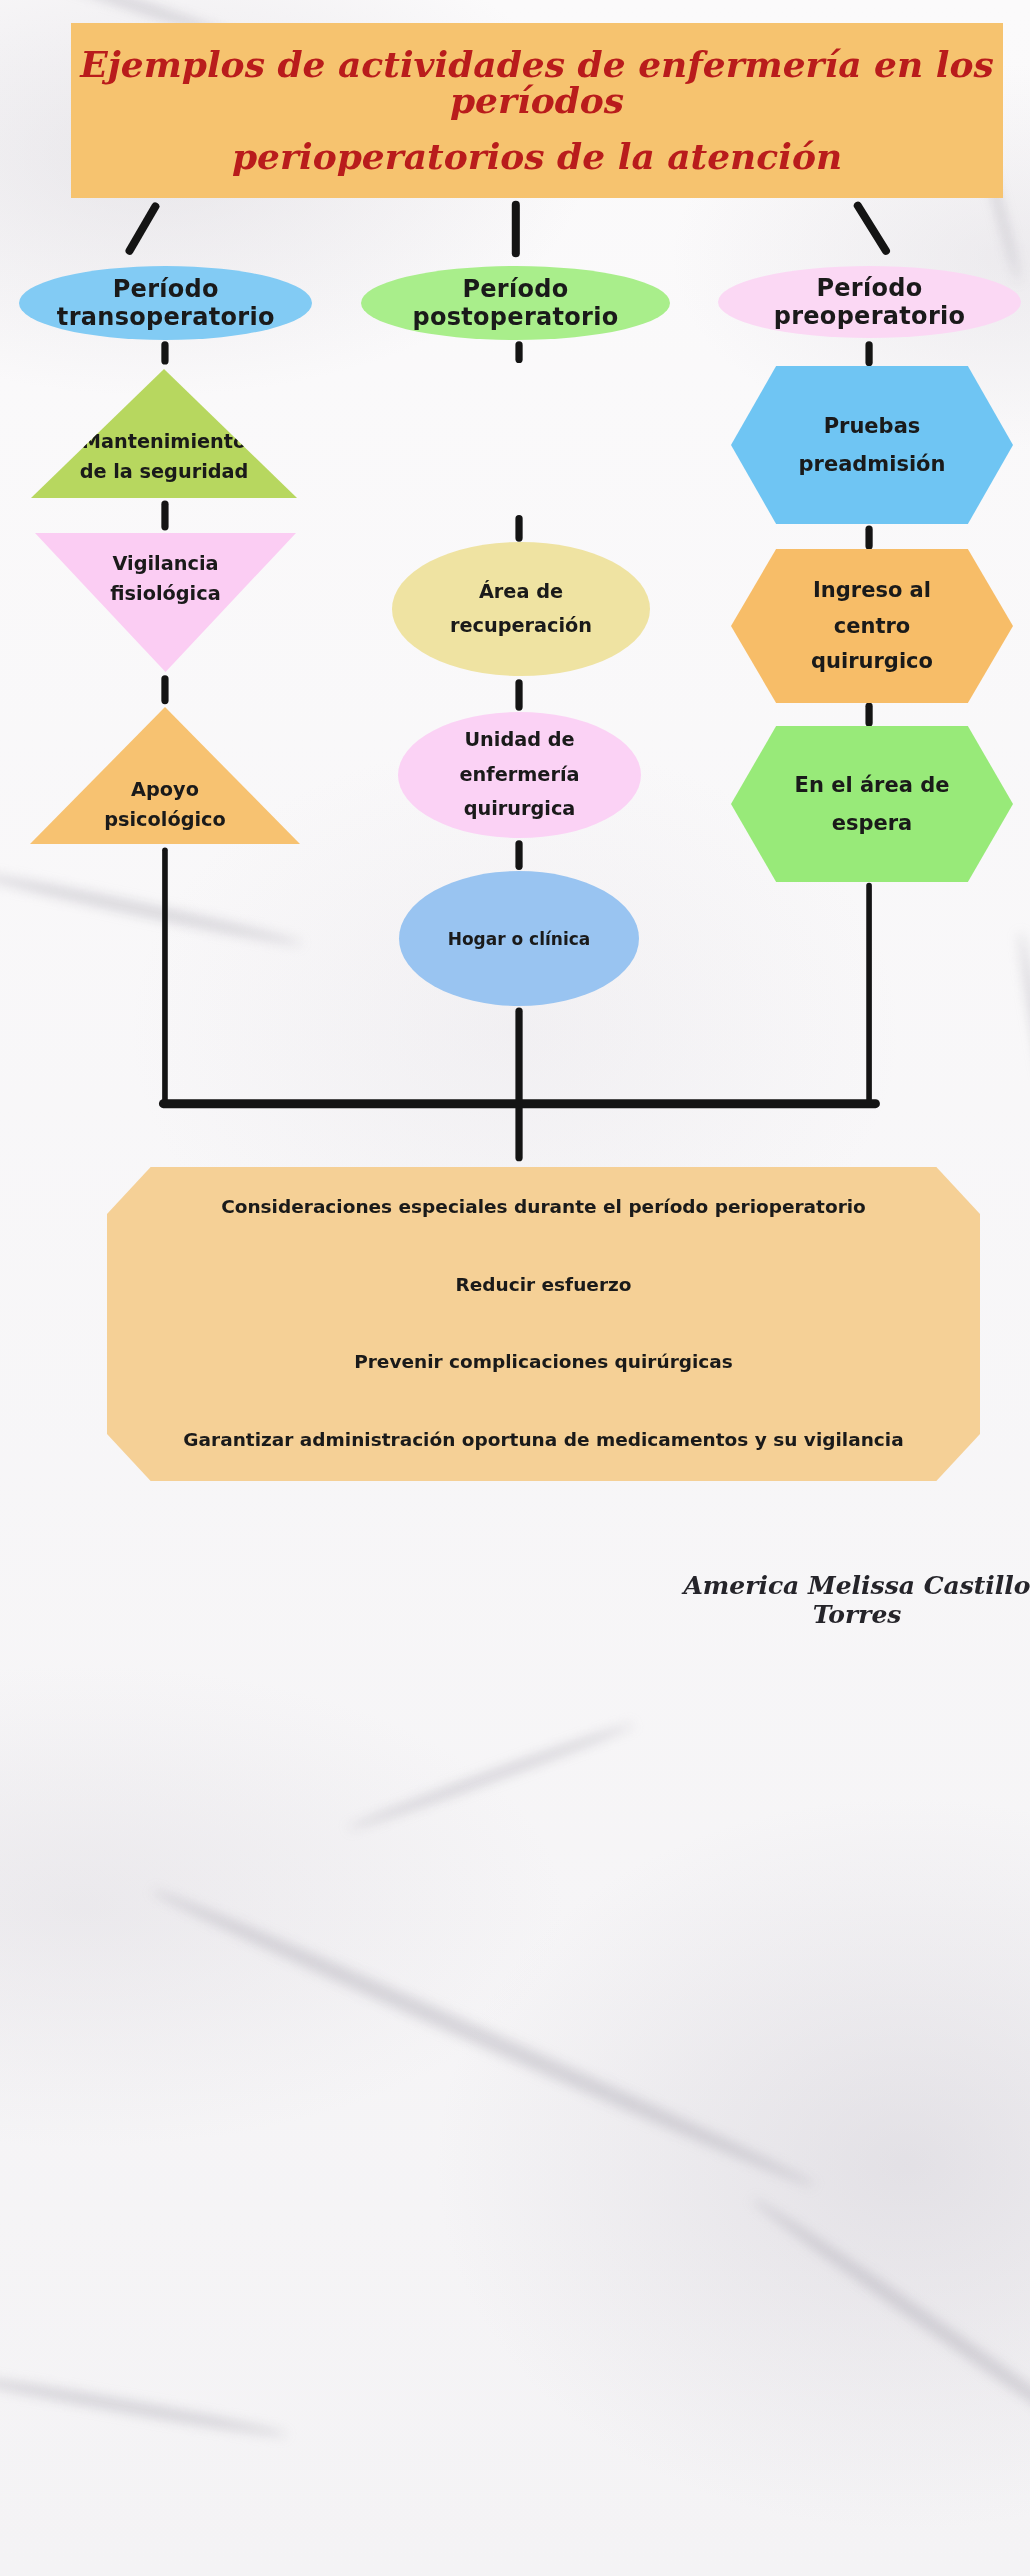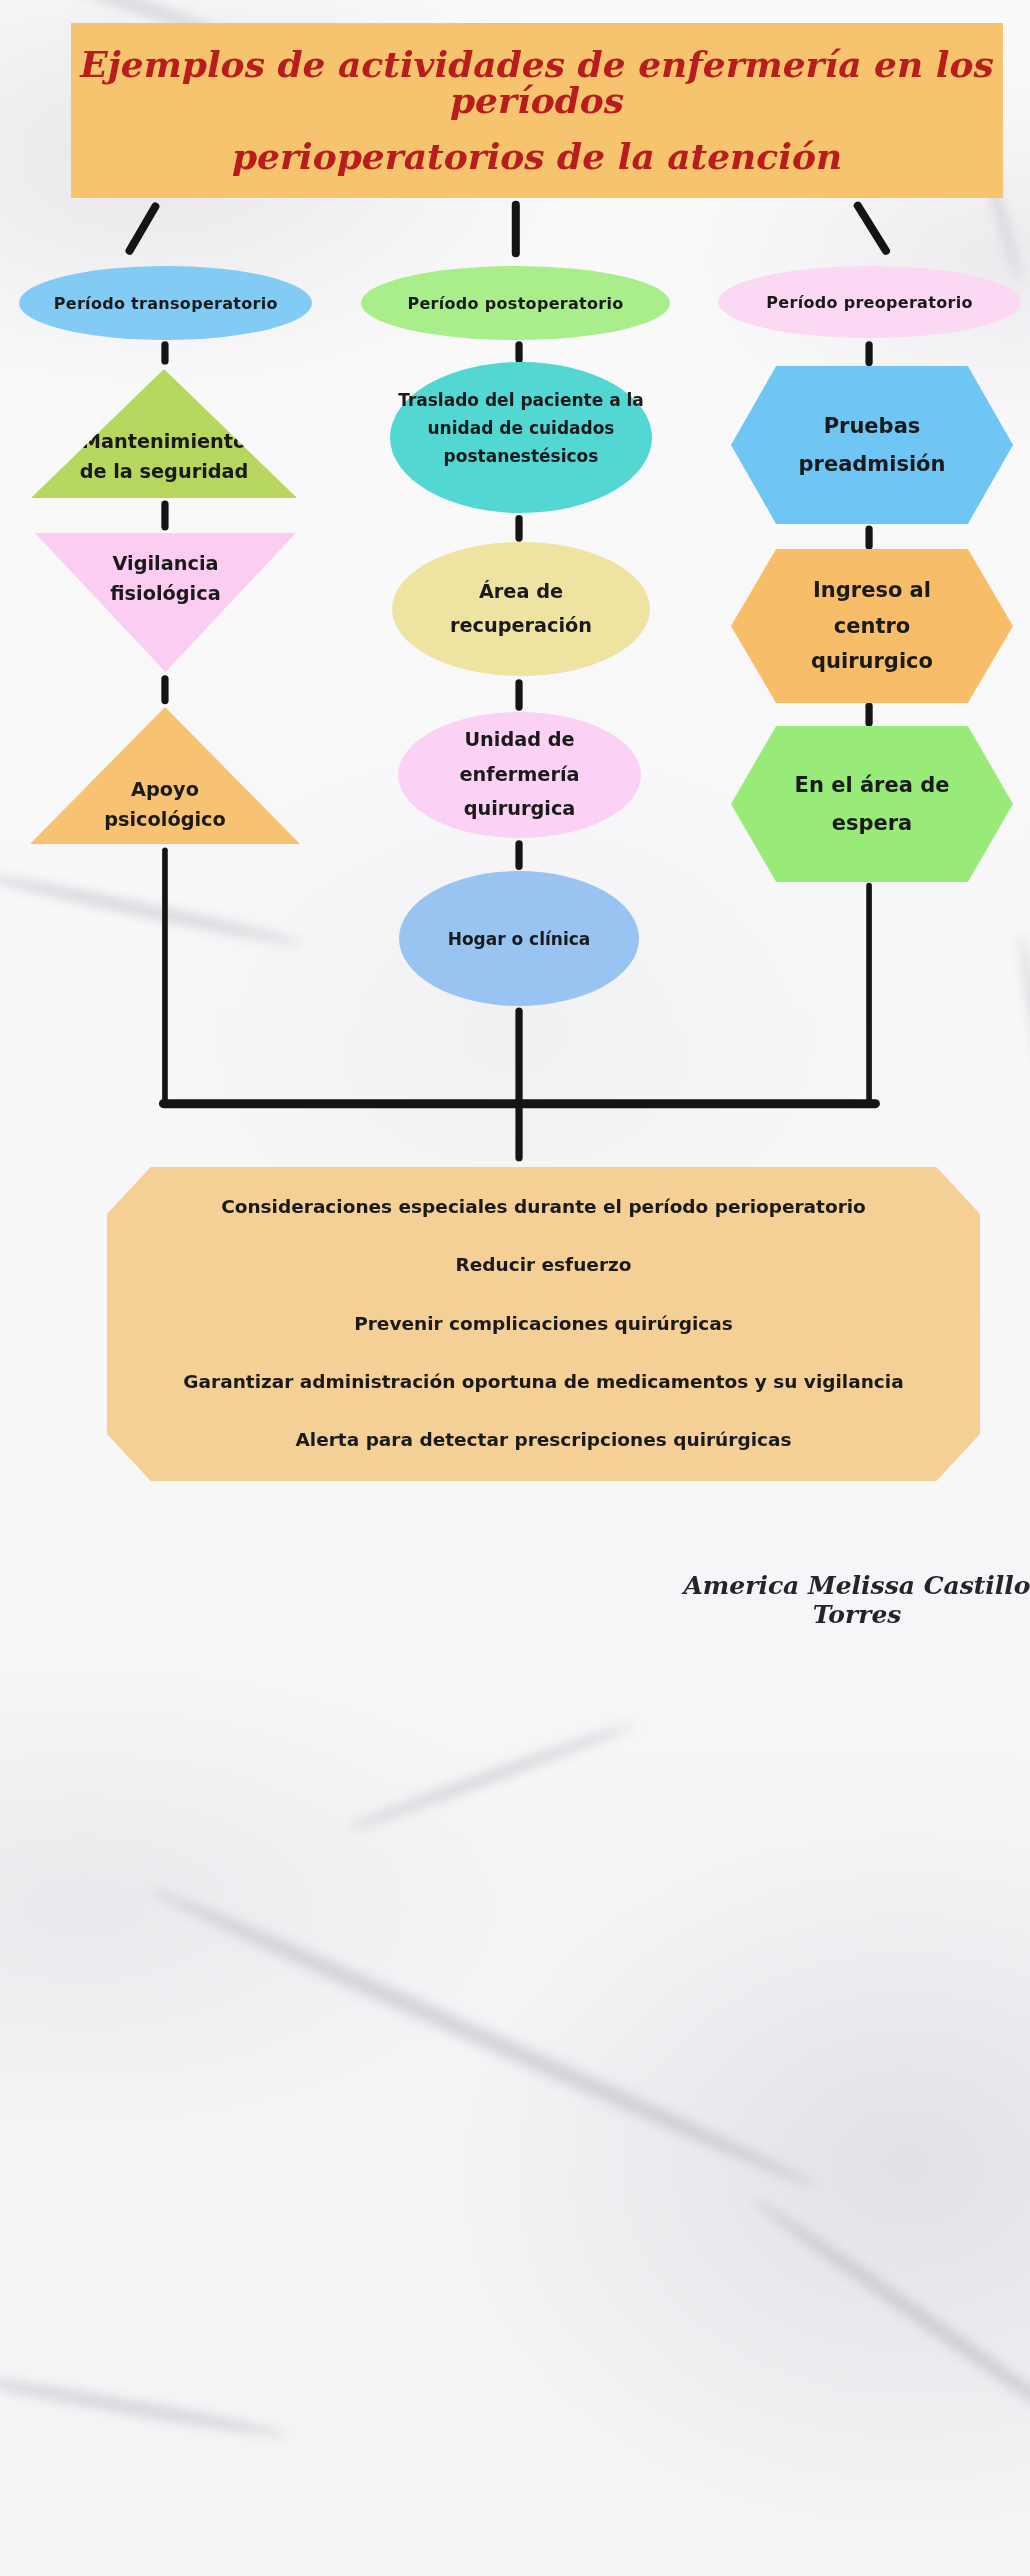--- a/index.html
+++ b/index.html
@@ -30,21 +30,21 @@
   .center{display:flex;flex-direction:column;align-items:center;justify-content:center;text-align:center;}
 
   .title-box{
     left:71px;top:22.5px;width:932px;height:175px;
     display:flex;flex-direction:column;align-items:center;justify-content:center;gap:19.3px;
     font-family:"DejaVu Serif","Liberation Serif",serif;font-style:italic;font-weight:bold;
     font-size:36px;line-height:1;color:#b91c1c;text-align:center;
   }
 
   .ellipse{border-radius:50%;}
-  .period{font-size:16px;font-weight:bold;letter-spacing:0.3px;}
+  .period{font-size:24px;font-weight:bold;letter-spacing:0.3px;}
   .p-trans{left:19.3px;top:266px;width:293px;height:74px;}
   .p-post{left:361px;top:266px;width:309px;height:74px;}
   .p-pre{left:718px;top:266px;width:303px;height:72px;}
 
   .tri{display:flex;flex-direction:column;align-items:center;text-align:center;
        font-size:19.3px;font-weight:bold;line-height:1.55;}
   .tri-up{clip-path:polygon(50% 0,100% 100%,0 100%);}
   .tri-down{clip-path:polygon(0 0,100% 0,50% 100%);}
   .t1{left:31px;top:369px;width:266px;height:129px;justify-content:flex-end;padding-bottom:11.3px;}
   .t2{left:35px;top:533px;width:261px;height:139px;justify-content:flex-start;padding-top:16px;}
@@ -141,25 +141,20 @@
   </div>
   <div class="abs tri tri-down t2" style="background: rgb(251, 205, 243);">
     <span>Vigilancia</span>
     <span>fisiológica</span>
   </div>
   <div class="abs tri tri-up t3" style="background: rgb(247, 194, 113);">
     <span>Apoyo</span>
     <span>psicológico</span>
   </div>
 
-  <div class="abs ellipse center mid-node m1" style="background: rgb(82, 215, 211);">
-    <span>Traslado del paciente a la</span>
-    <span>unidad de cuidados</span>
-    <span>postanestésicos</span>
-  </div>
   <div class="abs ellipse center mid-node m2" style="background: rgb(239, 227, 162);">
     <span>Área de</span>
     <span>recuperación</span>
   </div>
   <div class="abs ellipse center mid-node m3" style="background: rgb(251, 210, 245);">
     <span>Unidad de</span>
     <span>enfermería</span>
     <span>quirurgica</span>
   </div>
   <div class="abs ellipse center mid-node m4" style="background: rgb(153, 196, 241);">
@@ -178,19 +173,18 @@
   <div class="abs center hex h3" style="background: rgb(152, 234, 121);">
     <span>En el área de</span>
     <span>espera</span>
   </div>
 
   <div class="abs octagon" style="background: rgb(245, 208, 150);">
     <div>Consideraciones especiales durante el período perioperatorio</div>
     <div>Reducir esfuerzo</div>
     <div>Prevenir complicaciones quirúrgicas</div>
     <div>Garantizar administración oportuna de medicamentos y su vigilancia</div>
-    <div>Alerta para detectar prescripciones quirúrgicas</div>
   </div>
 
   <div class="abs signature">America Melissa Castillo Torres</div>
 
 </div>
 
 
 </body></html>

